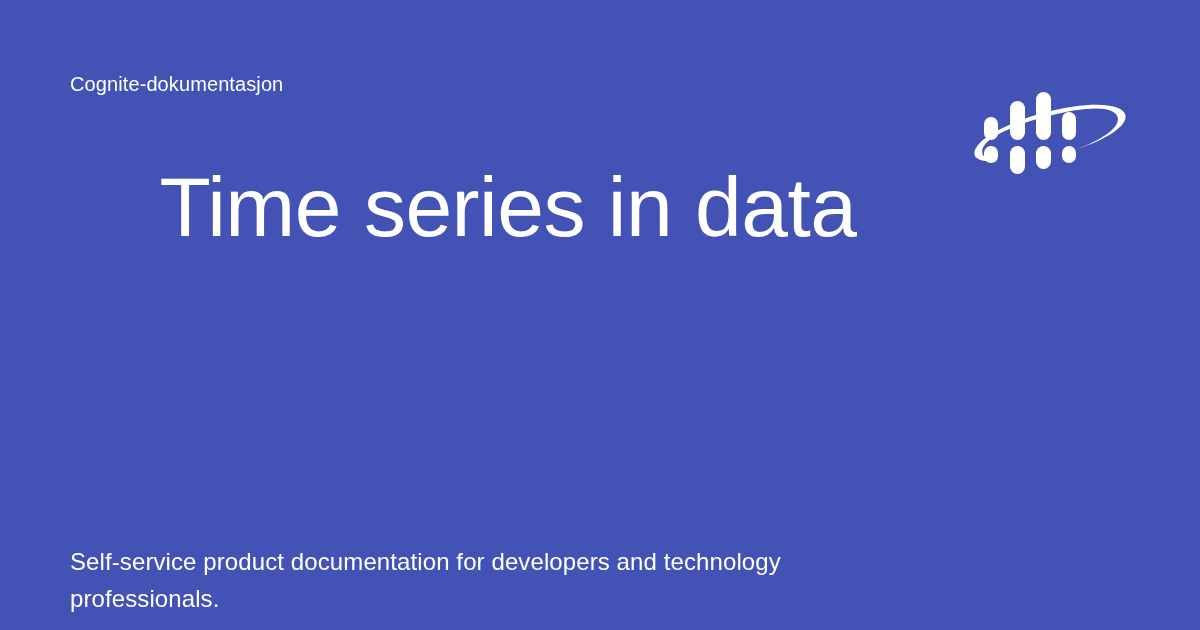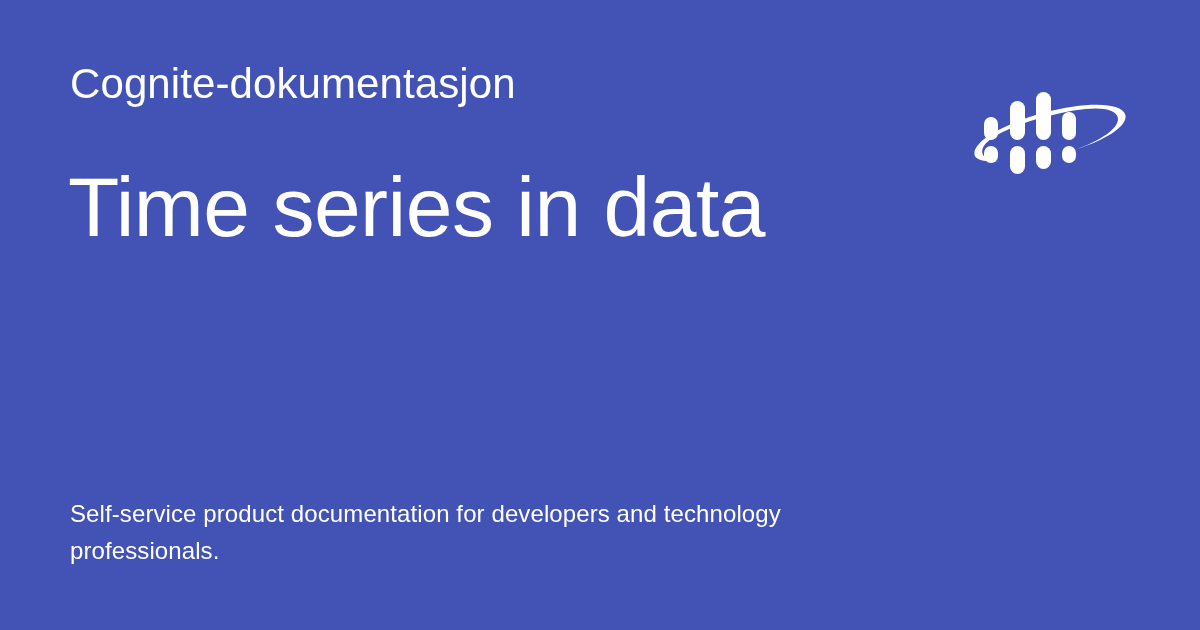--- a/index.html
+++ b/index.html
@@ -19,50 +19,51 @@
     height: 630px;
     background: #4353b5;
     box-sizing: border-box;
   }
 
   
   .eyebrow {
     position: absolute;
     left: 70px;
     top: 64px;
-    font-size: 42px;
+    font-size: 20px;
     line-height: 40px;
     font-weight: 400;
     color: #ffffff;
     letter-spacing: 0.1px;
     white-space: nowrap;
   }
 
   
   .title {
     position: absolute;
     left: 68px;
     top: 158px;
     width: 880px;
     font-size: 84px;
     line-height: 98px;
     font-weight: 400;
     color: #ffffff;
     letter-spacing: -0.5px;
+    text-align: center;
   }
   .title .tline {
     display: block;
     white-space: nowrap;
   }
 
   
   .subtitle {
     position: absolute;
     left: 70px;
-    top: 495px;
+    top: 543px;
     width: 800px;
     font-size: 24px;
     line-height: 37px;
     font-weight: 400;
     color: #ffffff;
     letter-spacing: 0.1px;
   }
 
   
   .logo {

